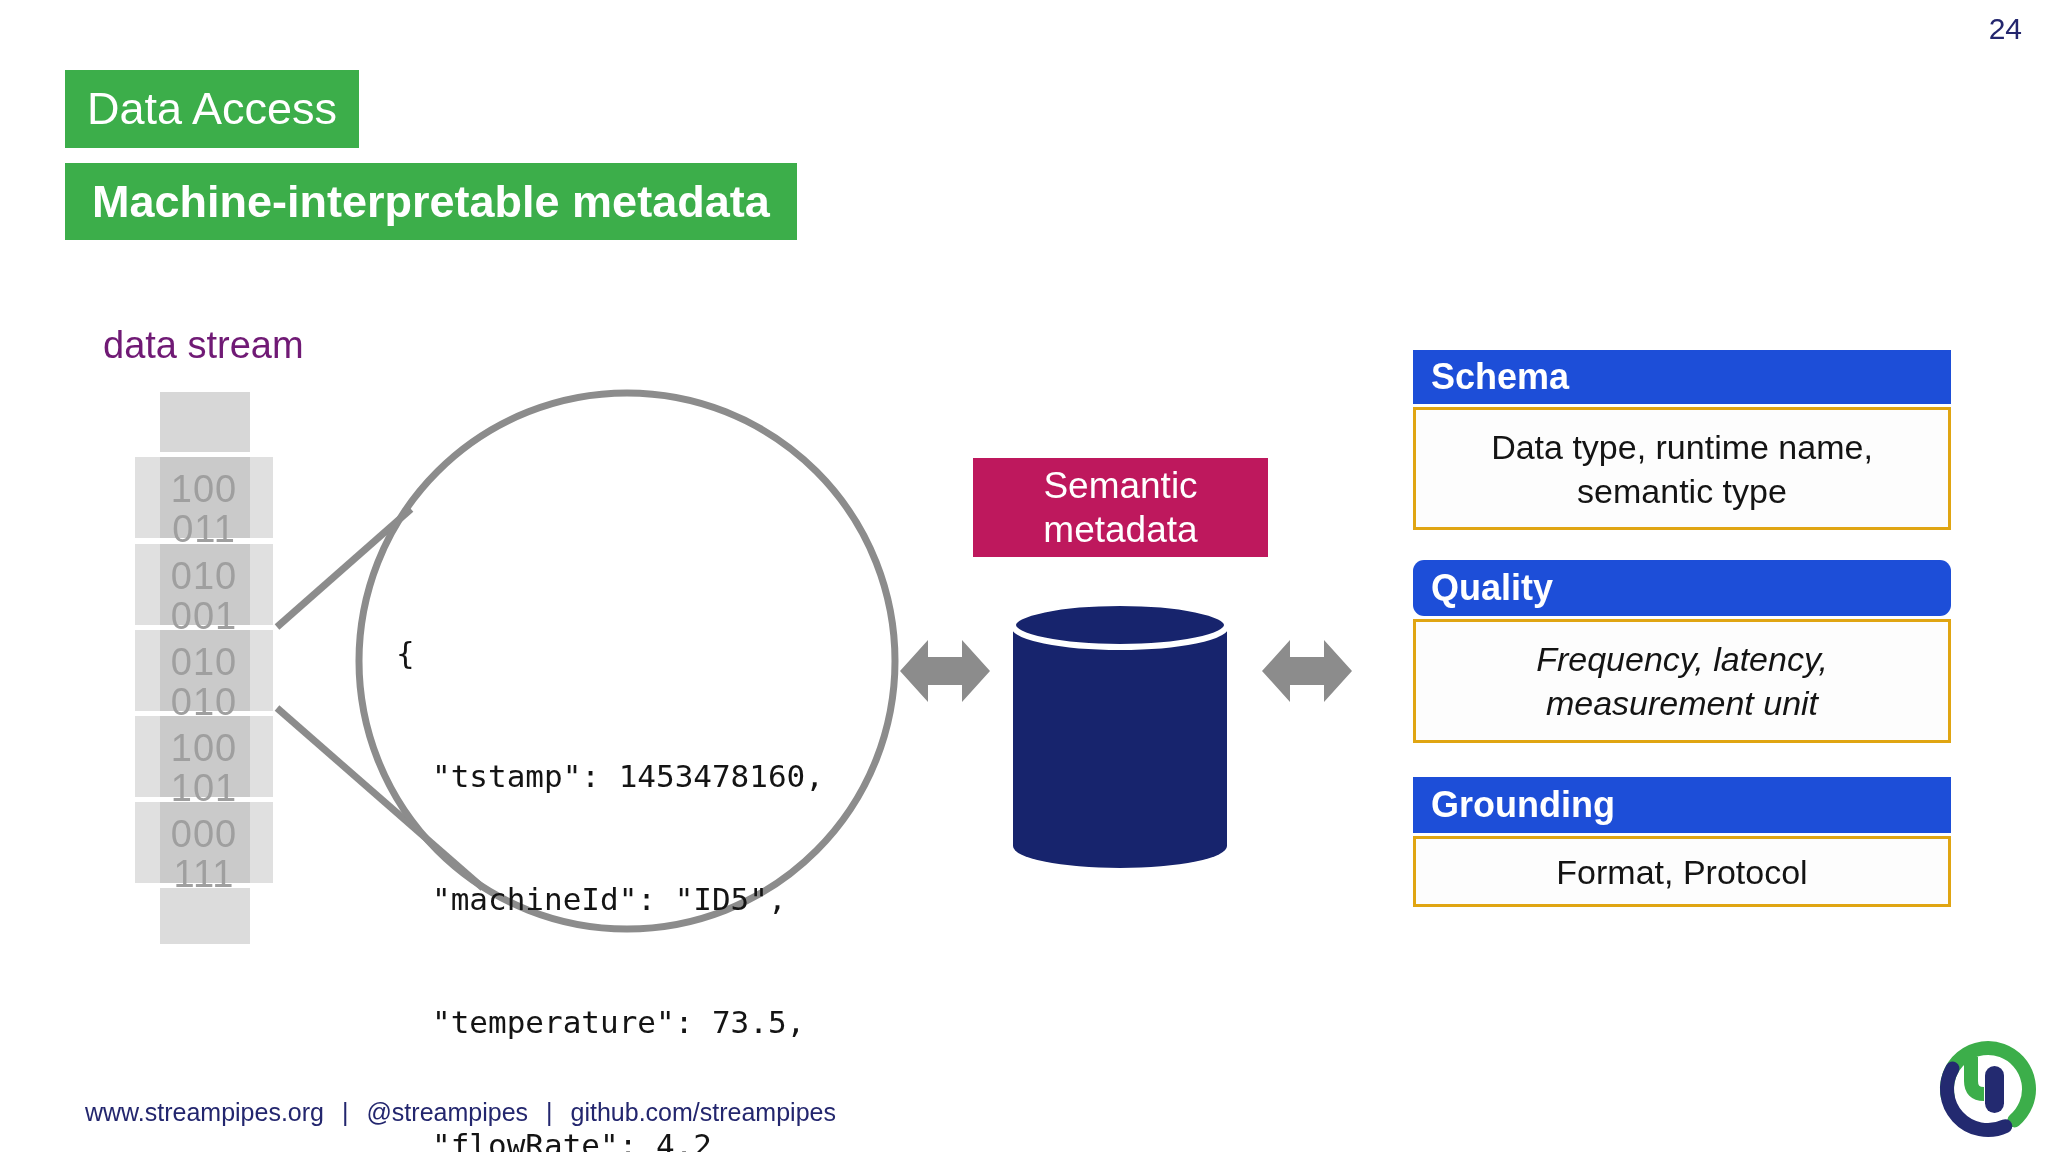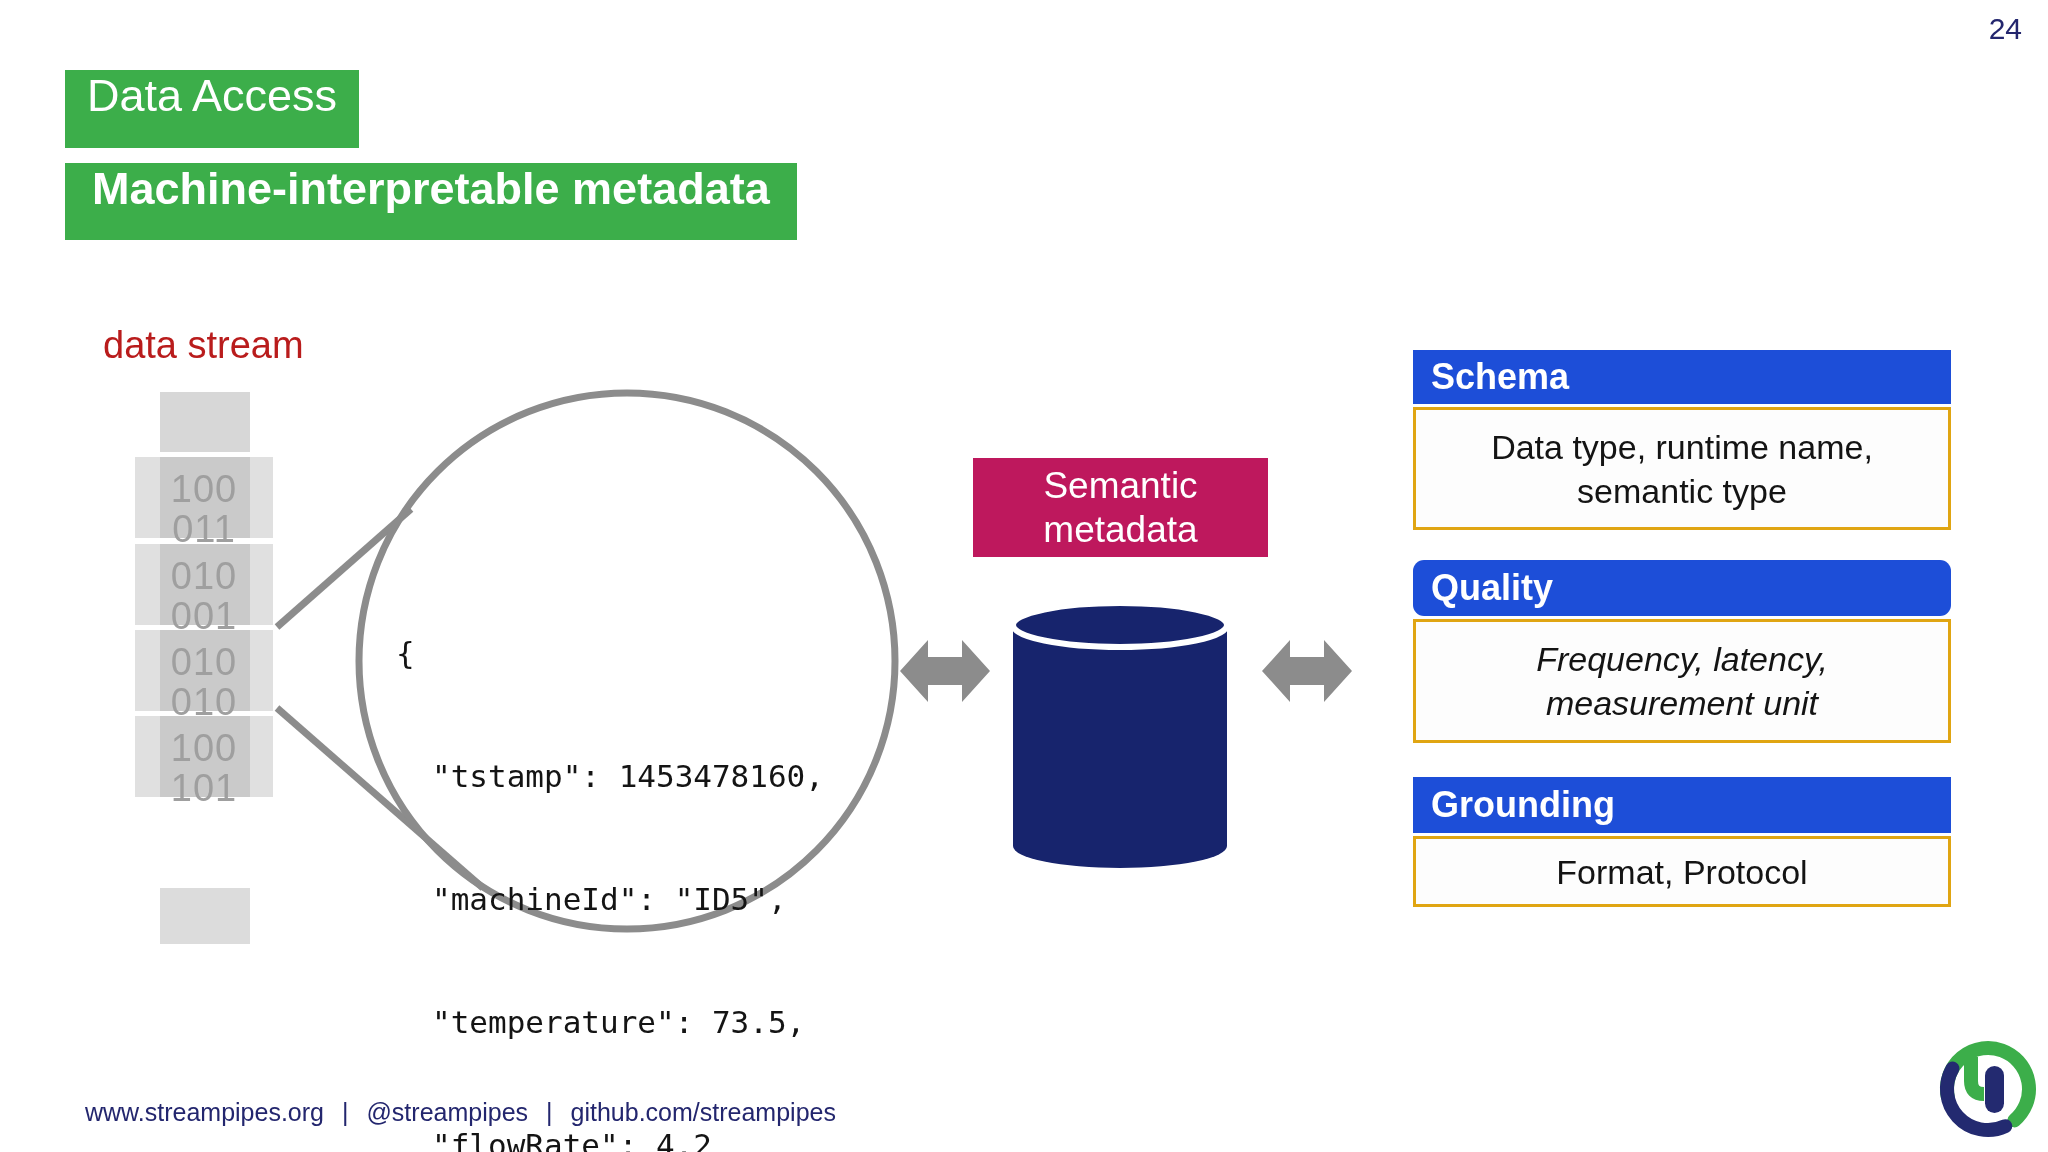--- a/index.html
+++ b/index.html
@@ -4,25 +4,25 @@
 <style>
   html,body{margin:0;padding:0;background:#ffffff;}
   .slide{
     position:relative;width:2048px;height:1152px;background:#ffffff;overflow:hidden;
     font-family:"Liberation Sans",sans-serif;
   }
   .abs{position:absolute;}
 
   .page-num{top:12px;right:26px;font-size:30px;color:#23266e;}
 
-  .badge{left:65px;background:#3cae4a;color:#ffffff;display:flex;align-items:flex-start;}
+  .badge{left:65px;background:#3cae4a;color:#ffffff;display:flex;align-items:center;}
   .badge.one{top:70px;height:78px;padding:0 22px;font-size:45px;font-weight:400;}
   .badge.two{top:163px;height:77px;padding:0 27px;font-size:45px;font-weight:700;}
 
-  .stream-label{left:103px;top:324px;font-size:38px;color:#b91c1c;}
+  .stream-label{left:103px;top:324px;font-size:38px;color:#701a75;}
 
   .nbox{left:160px;width:90px;background:#d7d7d7;}
   .nbox.top{top:392px;height:60px;}
   .nbox.bottom{top:888px;height:56px;background:#dcdcdc;}
   .packet{left:135px;width:138px;height:81px;background:#e0e0e0;}
   .packet .col{position:absolute;left:25px;top:0;width:90px;height:100%;background:#cacaca;}
   .packet .bits{position:relative;width:100%;height:100%;display:flex;flex-direction:column;
     align-items:center;justify-content:center;color:#9f9f9f;font-size:38px;line-height:40px;letter-spacing:1px;margin-top:11px;}
 
   svg.layer{left:0;top:0;pointer-events:none;}
@@ -86,20 +86,27 @@
         <span>010</span>
       </div>
   </div>
   <div class="abs packet" style="top:716px;">
     <div class="col"></div>
     <div class="bits">
         <span>100</span>
         <span>101</span>
       </div>
   </div>
+  <div class="abs packet" style="top:802px;">
+    <div class="col"></div>
+    <div class="bits">
+        <span>000</span>
+        <span>111</span>
+      </div>
+  </div>
 
   <div class="abs nbox bottom"></div>
 
   <svg class="abs layer" width="2048" height="1152" viewBox="0 0 2048 1152">
 
     <circle cx="627" cy="661" r="268" fill="#ffffff"></circle>
 
     <line x1="277" y1="627" x2="411" y2="509" stroke="#8c8c8c" stroke-width="7"></line>
     <line x1="277" y1="708" x2="483" y2="888" stroke="#8c8c8c" stroke-width="7"></line>
 

